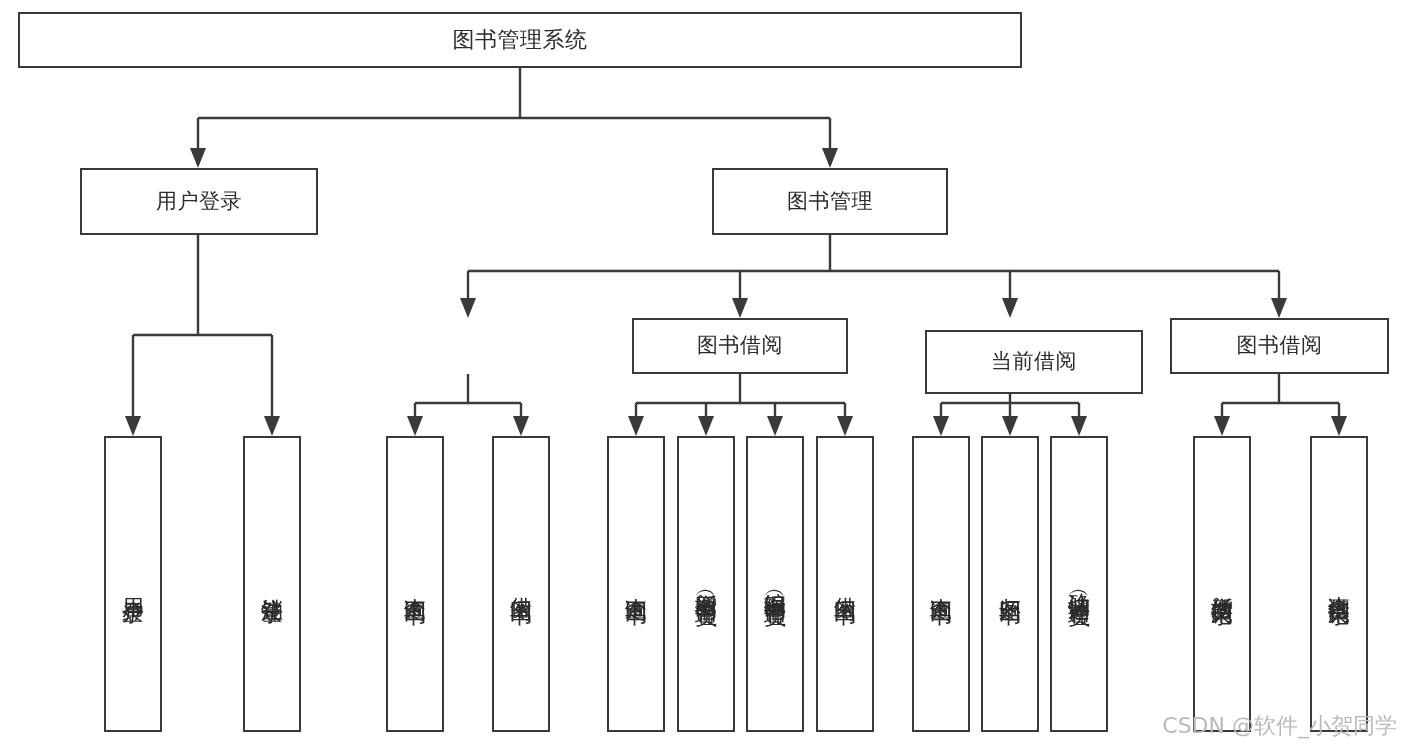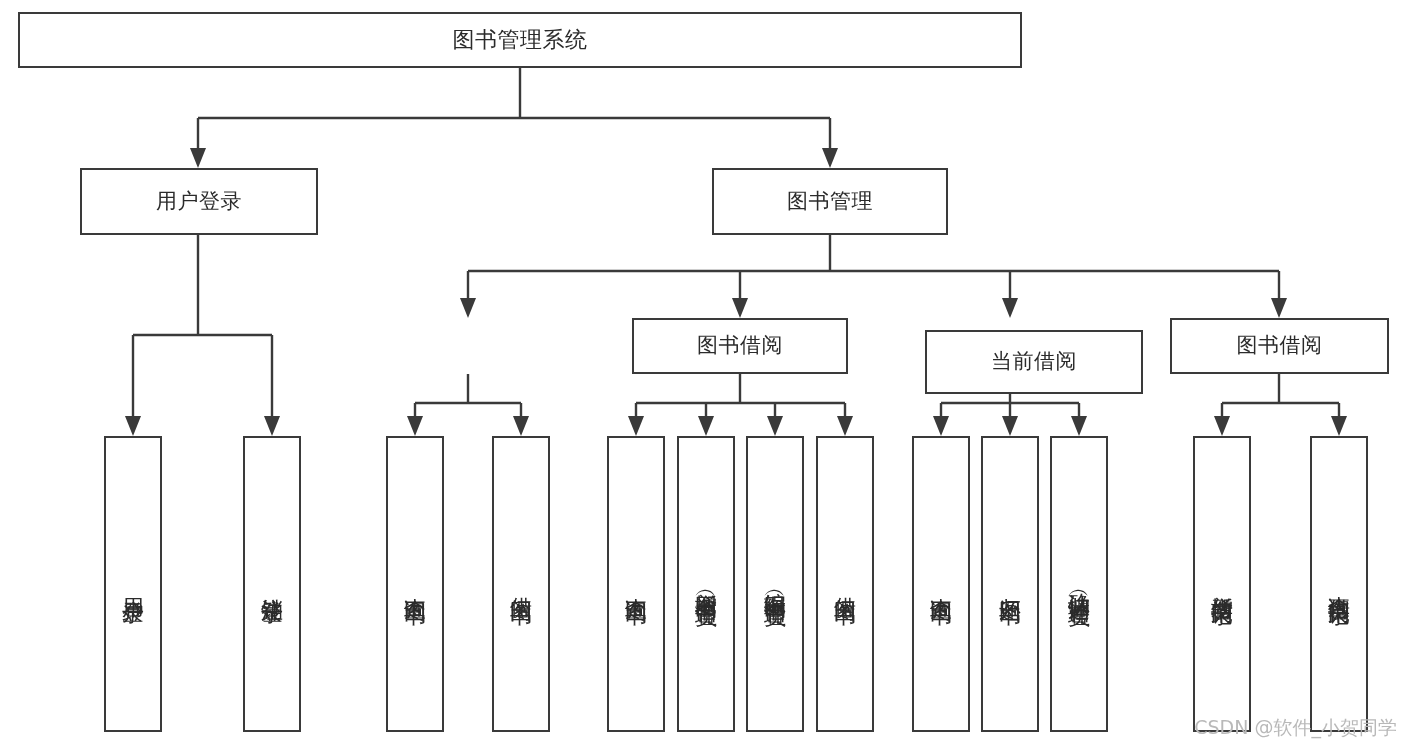--- a/index.html
+++ b/index.html
@@ -62,21 +62,21 @@
   }
   svg#wires line, svg#wires path {
     stroke: #3a3a3a;
     stroke-width: 2.4;
     fill: none;
   }
   .watermark {
     position: absolute;
     right: 8px;
     bottom: 6px;
-    font-size: 19px;
+    font-size: 22px;
     color: #b9b9b9;
     white-space: nowrap;
     user-select: none;
   }
 </style>
 </head>
 <body>
 
 <div id="canvas">
 

